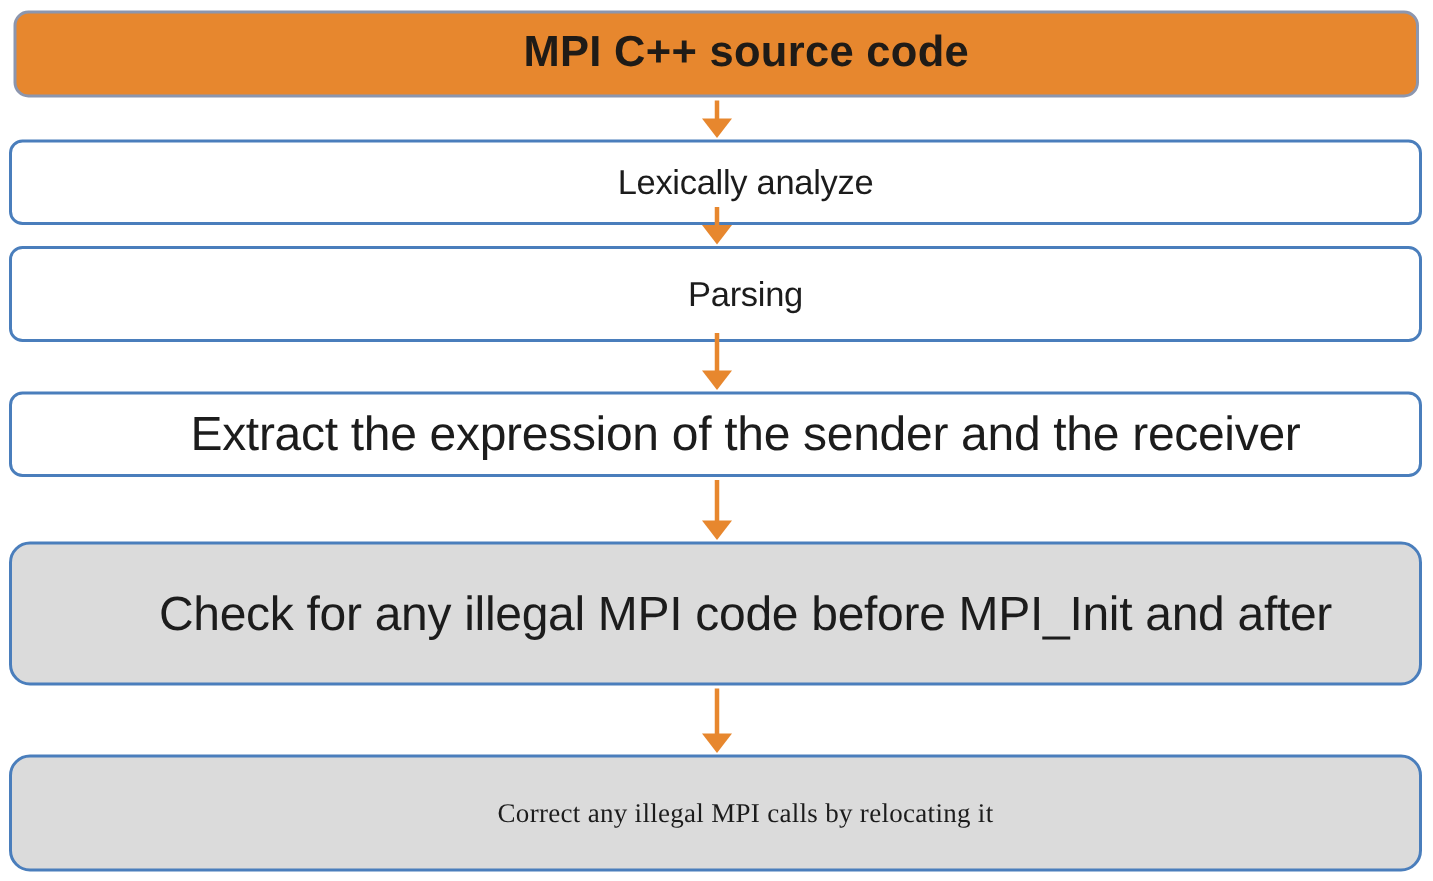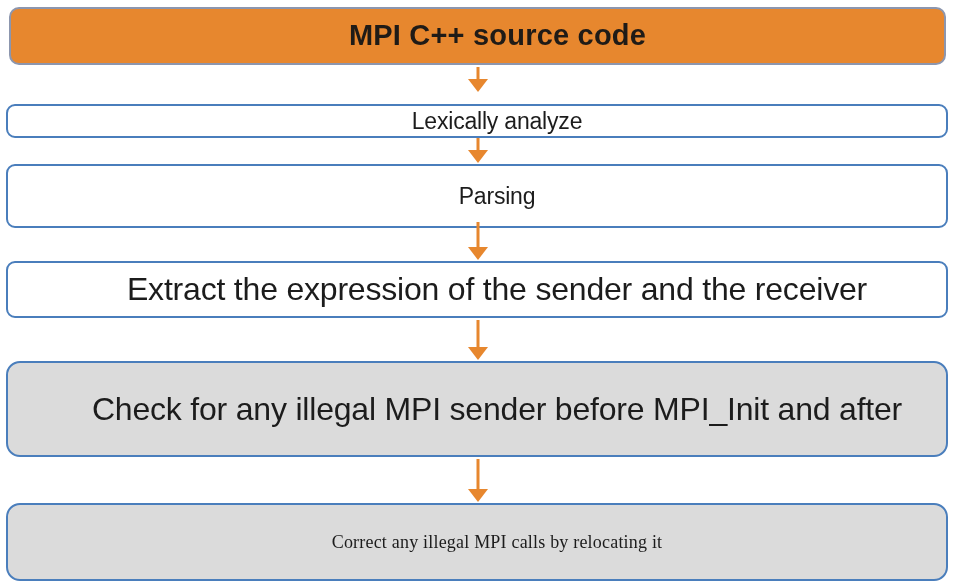--- a/index.html
+++ b/index.html
@@ -100,21 +100,21 @@
 
   <div class="node orange" style="top:7px;height:58px;">
     <span class="txt title">MPI C++ source code</span>
   </div>
 
   <div class="arrow" style="top:67px;height:25px;">
     <i class="stem"></i>
       <i class="head"></i>
   </div>
 
-  <div class="node white" style="top:104px;height:34px;">
+  <div class="node white" style="top:93px;height:57px;">
     <span class="txt">Lexically analyze</span>
   </div>
 
   <div class="arrow" style="top:138px;height:25px;">
     <i class="stem"></i>
       <i class="head"></i>
   </div>
 
   <div class="node white" style="top:164px;height:64px;">
     <span class="txt">Parsing</span>
@@ -128,21 +128,21 @@
   <div class="node white" style="top:261px;height:57px;">
     <span class="txt wide">Extract the expression of the sender and the receiver</span>
   </div>
 
   <div class="arrow" style="top:320px;height:40px;">
     <i class="stem"></i>
       <i class="head"></i>
   </div>
 
   <div class="node gray" style="top:361px;height:96px;">
-    <span class="txt wide wrapline">Check for any illegal MPI sender before MPI_Init and after</span>
+    <span class="txt wide wrapline">Check for any illegal MPI code before MPI_Init and after</span>
   </div>
 
   <div class="arrow" style="top:459px;height:43px;">
     <i class="stem"></i>
       <i class="head"></i>
   </div>
 
   <div class="node gray" style="top:503px;height:78px;">
     <span class="txt serif">Correct any illegal MPI calls by relocating it</span>
   </div>

